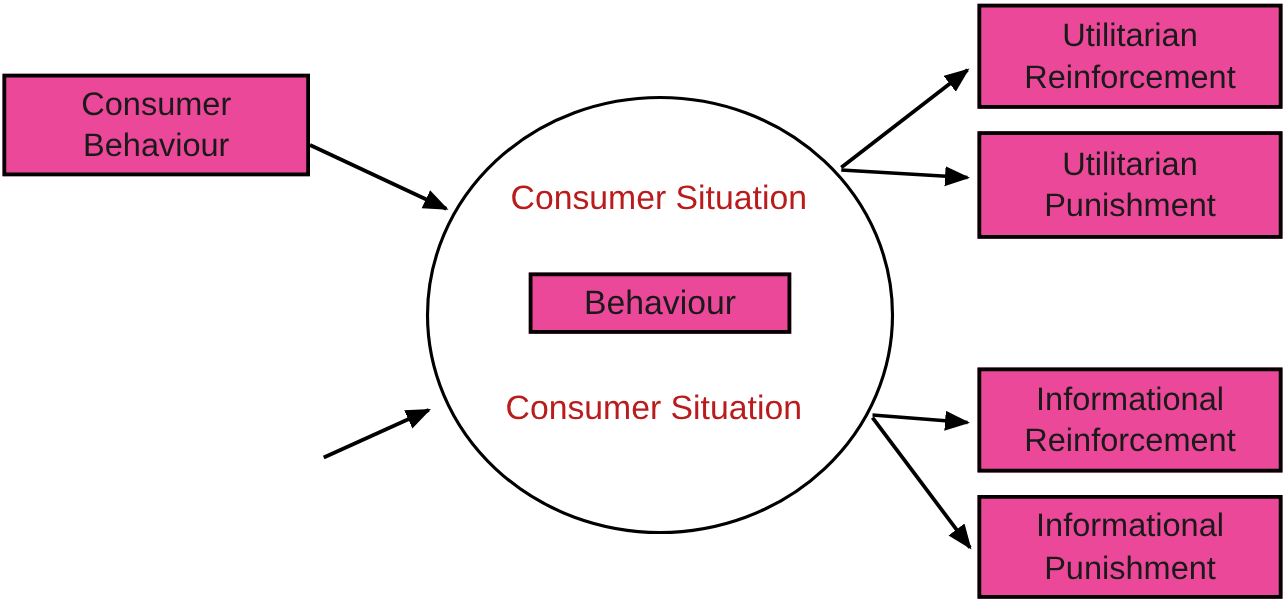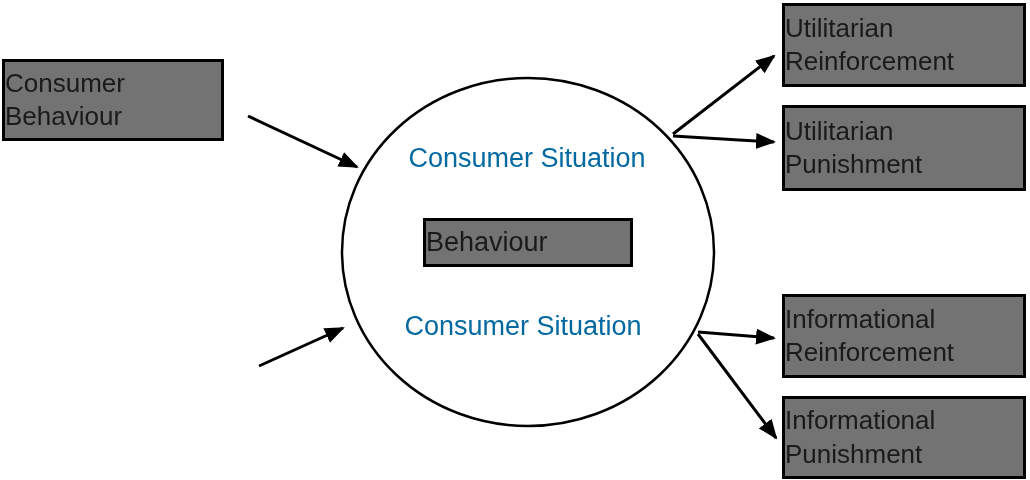--- a/index.html
+++ b/index.html
@@ -18,40 +18,40 @@
   .links-layer {
     position: absolute;
     left: 0;
     top: 0;
     width: 1030px;
     height: 480px;
   }
   .node-box {
     position: absolute;
     box-sizing: border-box;
-    background: #737373;
+    background: #ec4899;
     border: 3px solid #000000;
     display: flex;
     flex-direction: column;
-    align-items: flex-start;
+    align-items: center;
     justify-content: center;
     text-align: center;
     color: #1a1a1a;
     font-size: 26px;
     line-height: 1.28;
   }
   .node-box span { display: block; }
   .circle-label {
     position: absolute;
     text-align: center;
-    color: #0369a1;
+    color: #b91c1c;
     font-size: 27px;
     white-space: nowrap;
   }
-  #consumer-behaviour   { left: 2px;   top: 59px;  width: 222px; height: 82px; }
+  #consumer-behaviour   { left: 2px;   top: 59px;  width: 246px; height: 82px; }
   #learning-history     { left: 10px;  top: 352px; width: 248px; height: 47px; }
   #behaviour            { left: 423px; top: 218px; width: 210px; height: 49px; font-size: 27px; }
   #utilitarian-reinforcement   { left: 782px; top: 3px;   width: 244px; height: 84px; }
   #utilitarian-punishment      { left: 782px; top: 105px; width: 244px; height: 86px; }
   #informational-reinforcement { left: 782px; top: 294px; width: 244px; height: 84px; }
   #informational-punishment    { left: 782px; top: 396px; width: 244px; height: 83px; }
   #consumer-situation-top    { left: 367px; top: 143px; width: 320px; }
   #consumer-situation-bottom { left: 363px; top: 311px; width: 320px; }
 </style>
 </head>

